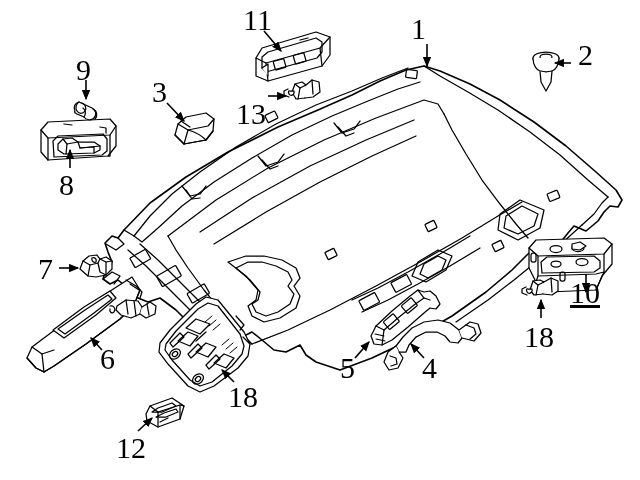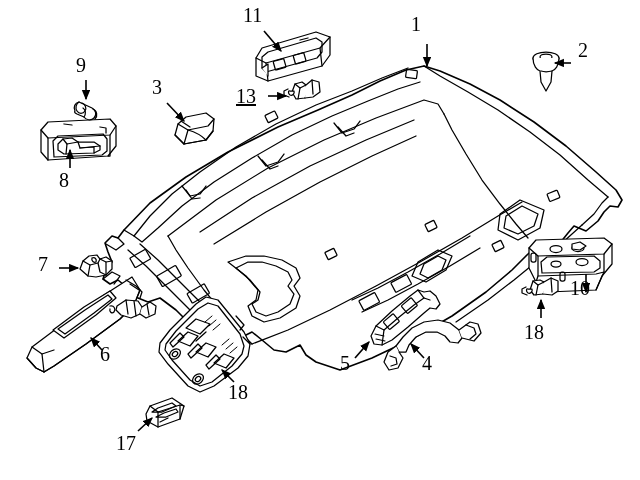--- a/index.html
+++ b/index.html
@@ -21,21 +21,21 @@
   #diagram-svg {
     position: absolute;
     left: 0;
     top: 0;
     width: 640px;
     height: 480px;
   }
   .callout-label {
     position: absolute;
     font-family: "Liberation Serif", "DejaVu Serif", serif;
-    font-size: 20px;
+    font-size: 30px;
     font-weight: 400;
     color: #000000;
     line-height: 1;
     white-space: nowrap;
     -webkit-user-select: none;
     user-select: none;
   }
 </style>
 </head>
 <body>
@@ -352,20 +352,20 @@
 
   <div class="callout-label" style="left:411px; top:14px;">1</div>
   <div class="callout-label" style="left:578px; top:40px;">2</div>
   <div class="callout-label" style="left:152px; top:77px;">3</div>
   <div class="callout-label" style="left:422px; top:353px;">4</div>
   <div class="callout-label" style="left:340px; top:353px;">5</div>
   <div class="callout-label" style="left:100px; top:344px;">6</div>
   <div class="callout-label" style="left:38px;  top:254px;">7</div>
   <div class="callout-label" style="left:59px;  top:170px;">8</div>
   <div class="callout-label" style="left:76px;  top:55px;">9</div>
-  <div class="callout-label" style="left:570px; top:278px;">10</div>
+  <div class="callout-label" style="left:570px; top:278px;text-decoration:underline;">10</div>
   <div class="callout-label" style="left:243px; top:5px;">11</div>
   <div class="callout-label" style="left:524px; top:322px;">18</div>
-  <div class="callout-label" style="left:236px; top:86px;text-decoration:underline;">13</div>
+  <div class="callout-label" style="left:236px; top:99px;">13</div>
   <div class="callout-label" style="left:228px; top:382px;">18</div>
-  <div class="callout-label" style="left:116px; top:433px;">17</div>
+  <div class="callout-label" style="left:116px; top:433px;">12</div>
 
 </div>
 
 </body></html>

